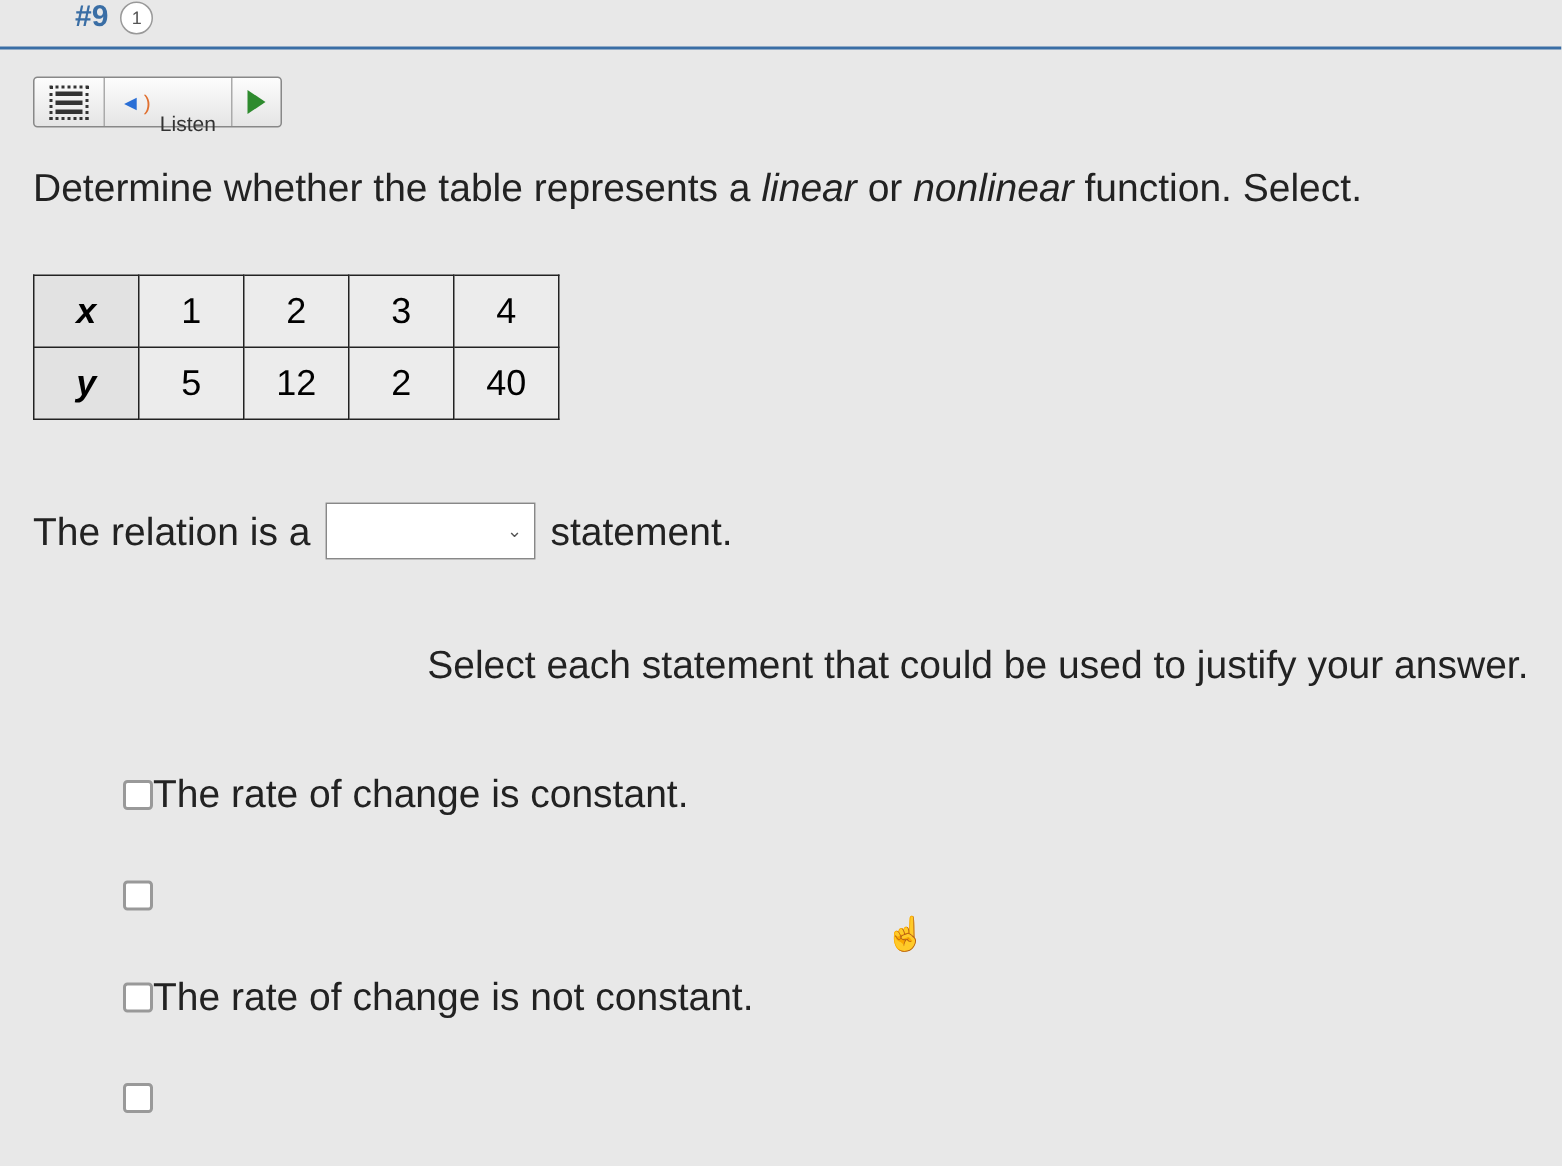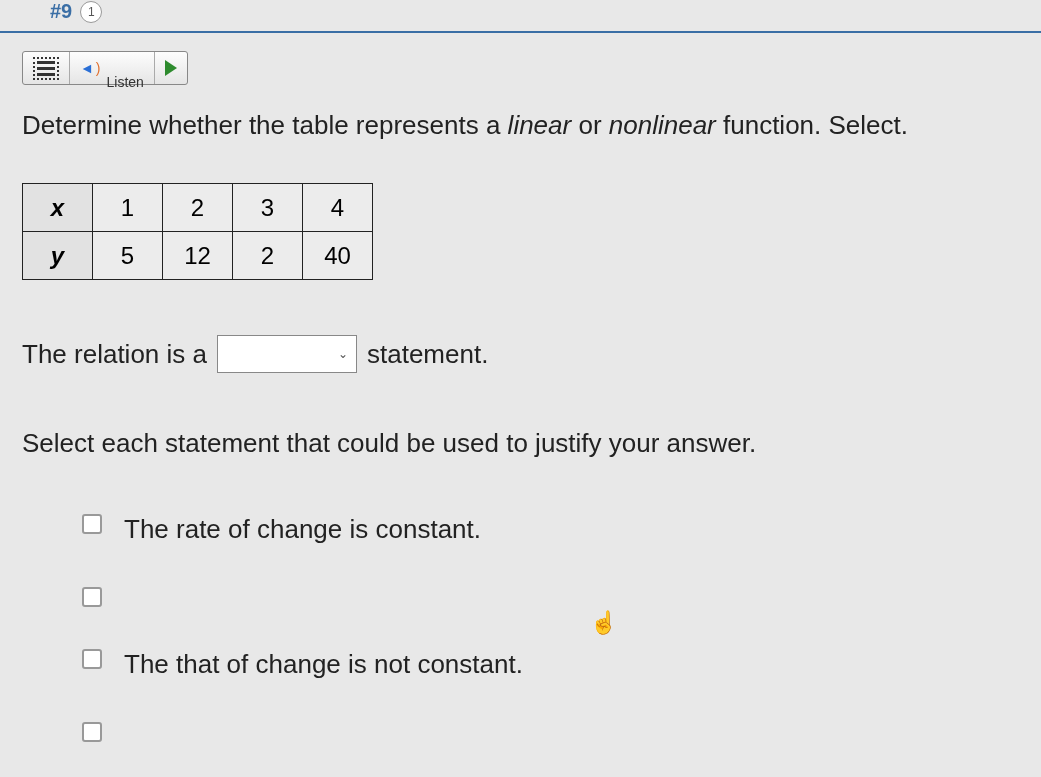--- a/index.html
+++ b/index.html
@@ -119,25 +119,25 @@
     padding-right: 8px;
   }
   .chev {
     font-size: 12px;
     color: #555;
   }
   .justify-prompt {
     font-size: 26px;
     color: #222;
     margin-bottom: 55px;
+    text-align: right;
   }
   .option-row {
     display: flex;
-    align-items: flex-start;
-    gap: 22px;
+    align-items: center;
     padding-left: 60px;
     font-size: 26px;
     color: #222;
     margin-bottom: 42px;
   }
   .cbox {
     width: 20px;
     height: 20px;
     border: 2px solid #999;
     border-radius: 3px;
@@ -216,21 +216,21 @@
 
   <div class="option-row">
     <span class="cbox"></span>
     <span>The rate of change is constant.</span>
   </div>
   <div class="option-row">
     <span class="cbox"></span>
   </div>
   <div class="option-row">
     <span class="cbox"></span>
-    <span>The that of change is not constant.</span>
+    <span>The rate of change is not constant.</span>
   </div>
   <div class="option-row" style="color:#555;margin-bottom:0;">
     <span class="cbox"></span>
   </div>
 
 </div>
 
 <div class="cursor">☝</div>
 
 </body></html>

